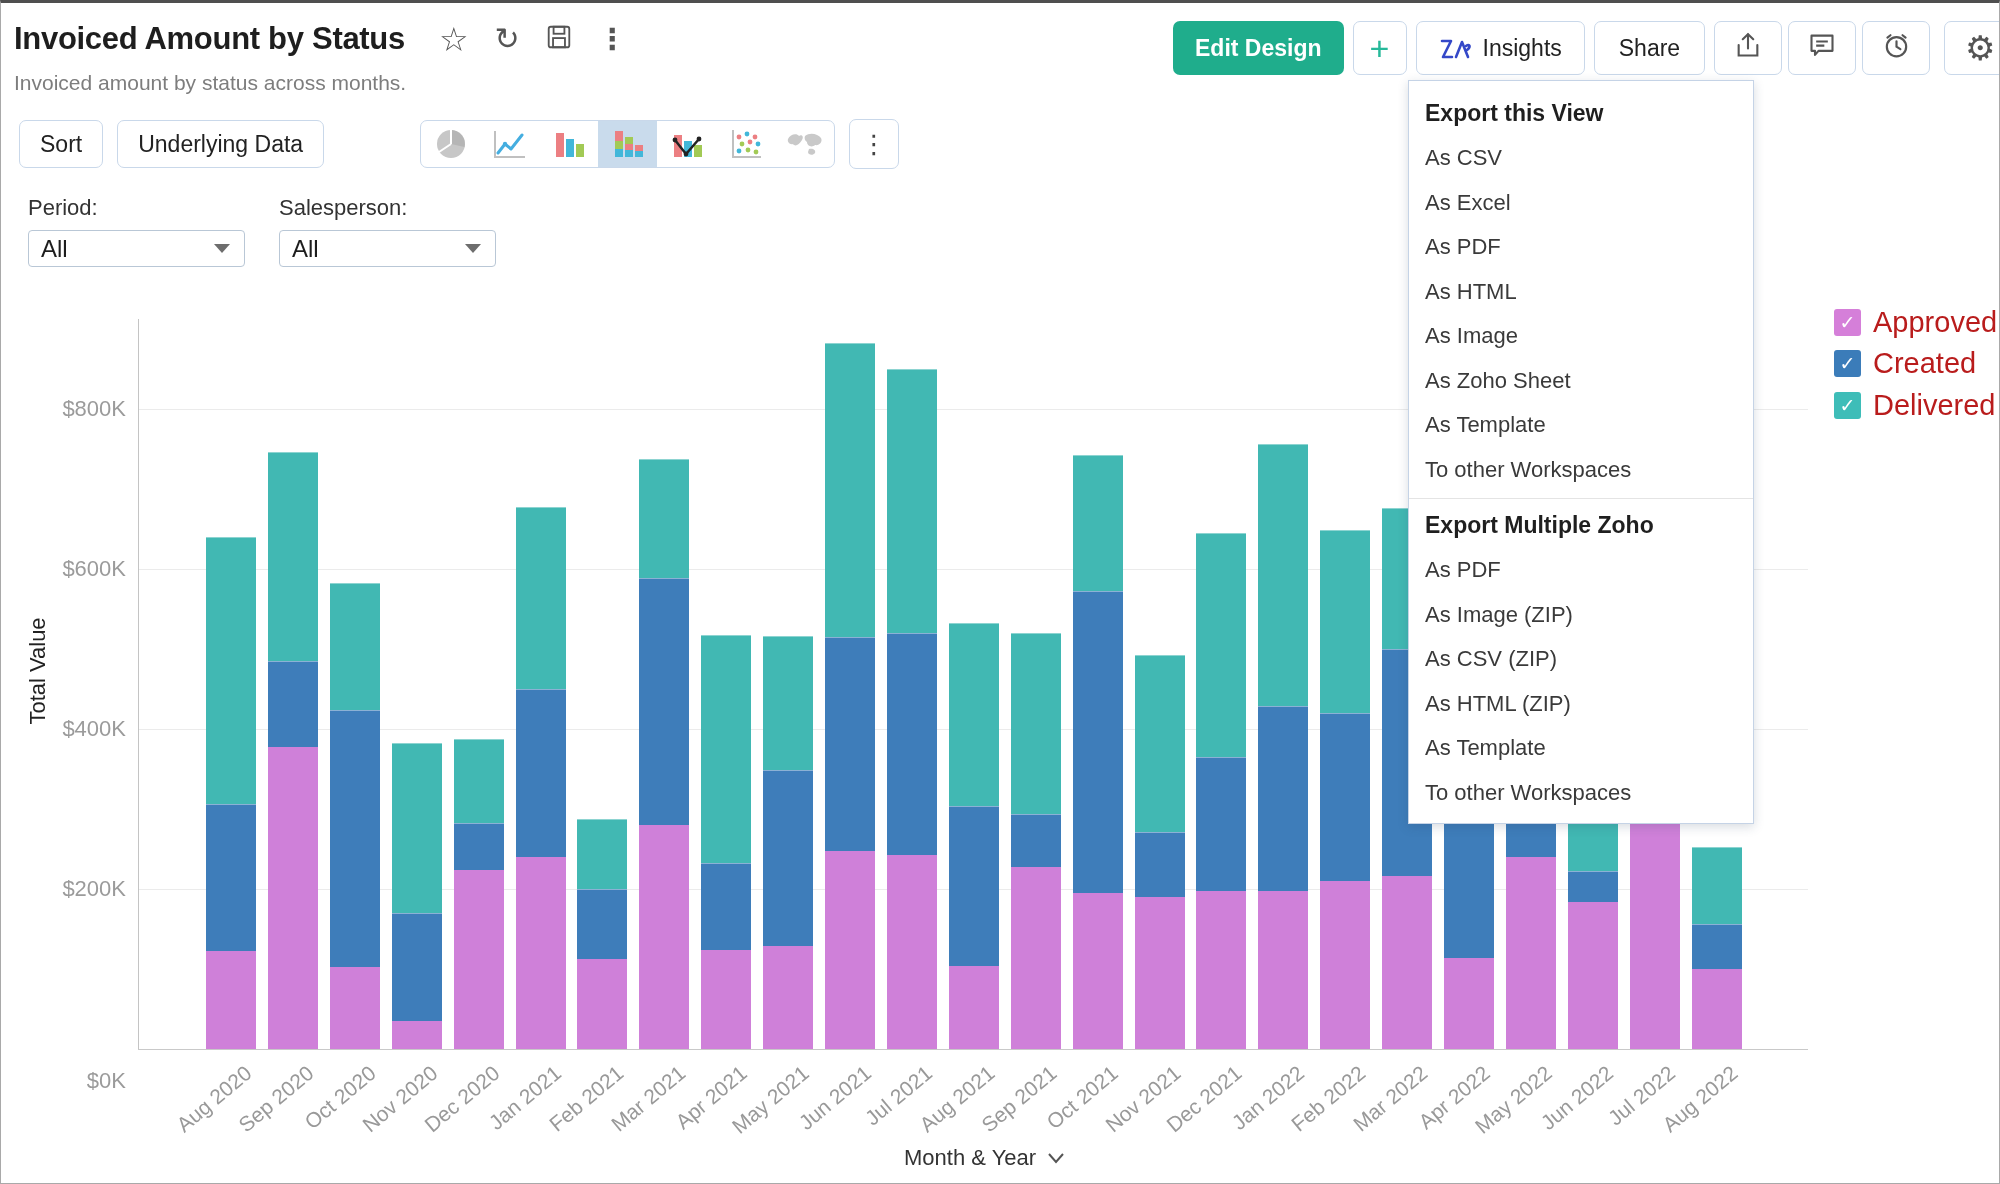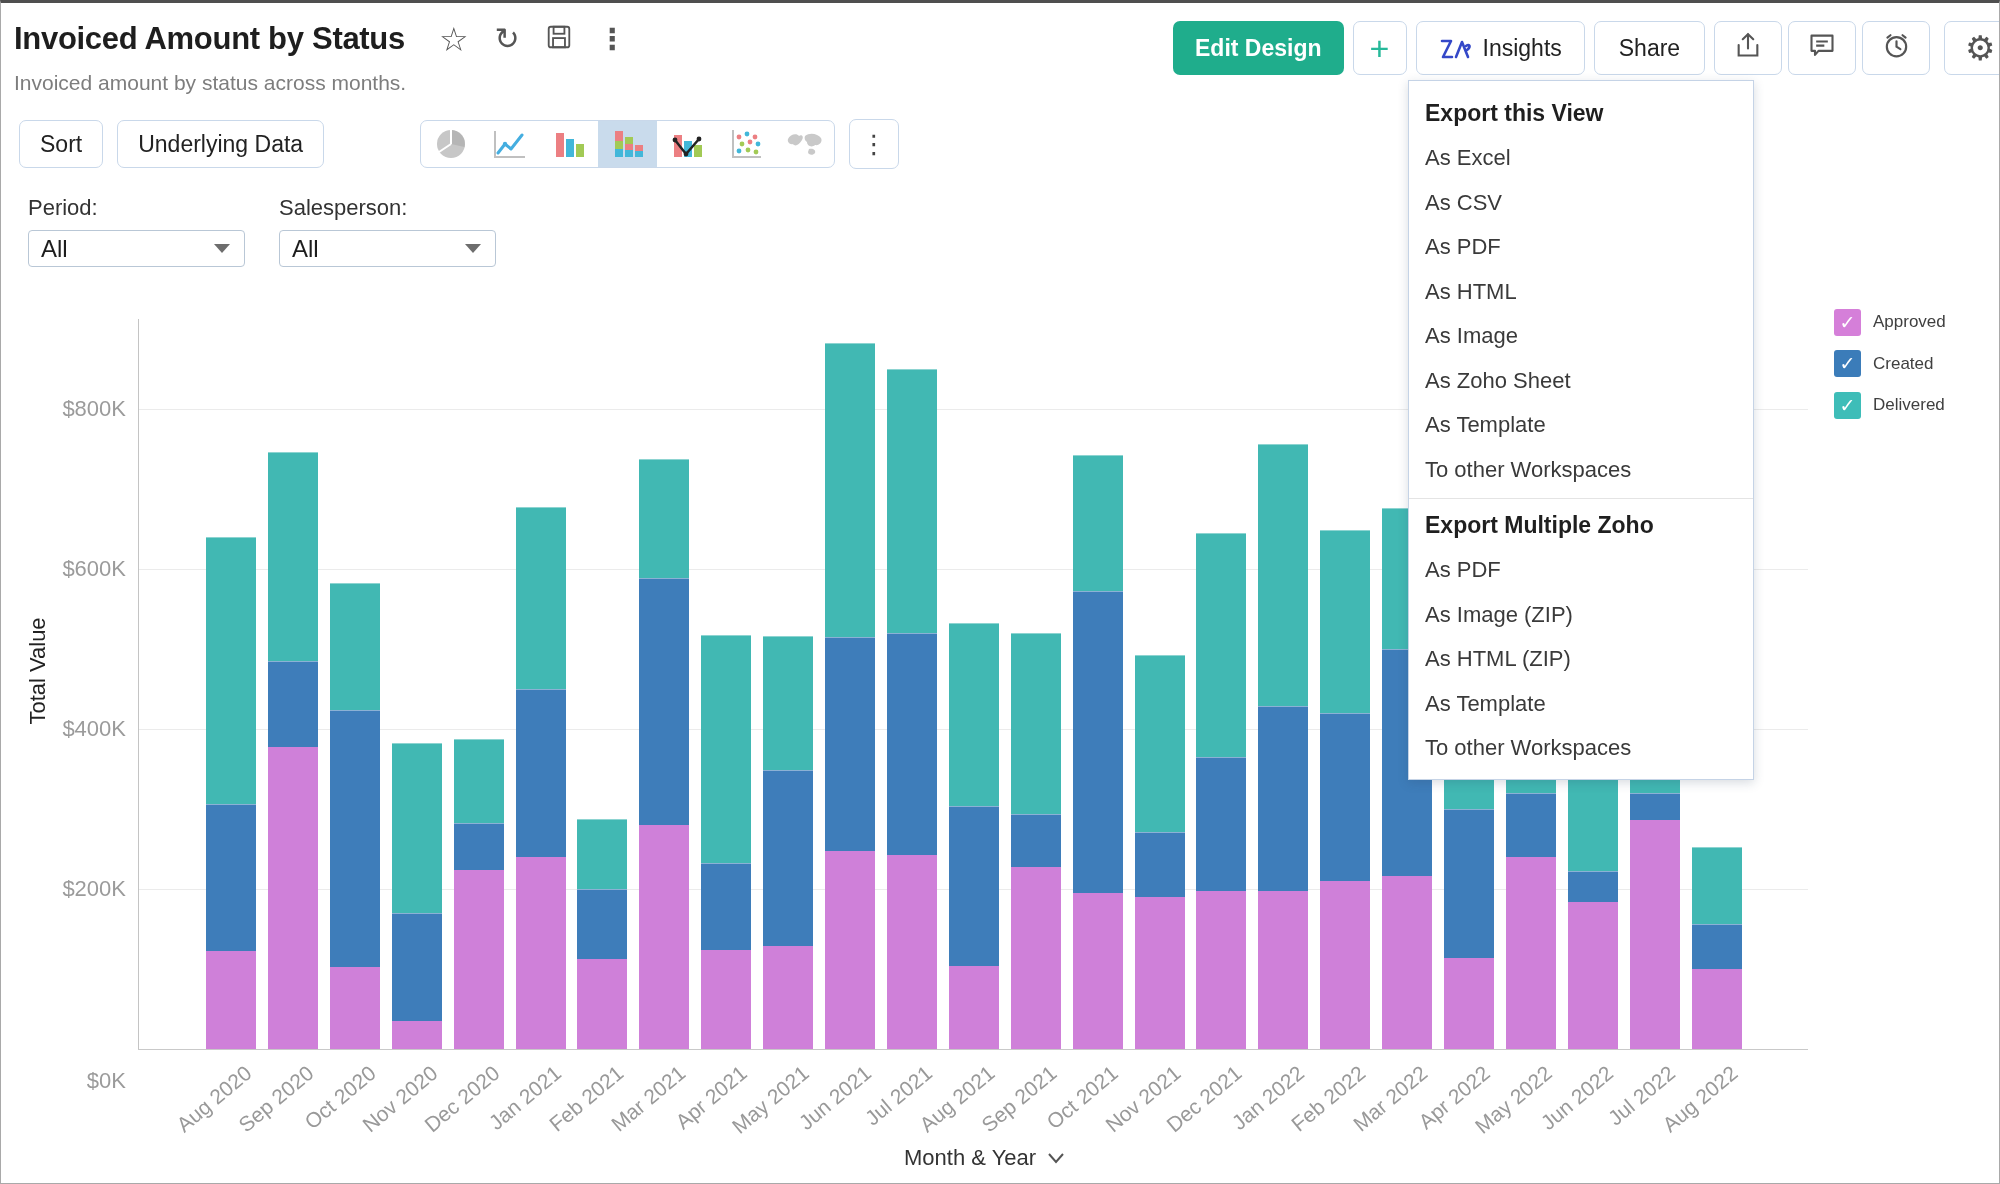--- a/index.html
+++ b/index.html
@@ -35,21 +35,21 @@
   .ytick{position:absolute;width:115px;text-align:right;font-size:22px;color:#9b9b9b;}
   .yaxis-line{position:absolute;width:1px;background:#c4c4c4;}
   .ylabel{font-size:22px;color:#222;white-space:nowrap;}
   .seg{position:absolute;}
   .xlab-anchor{position:absolute;width:0;height:0;}
   .xlab{position:absolute;right:0;top:0;white-space:nowrap;font-size:21px;color:#999;transform:rotate(-40deg);transform-origin:100% 0;}
   .xaxis-title{display:flex;align-items:center;gap:10px;font-size:22px;color:#333;cursor:pointer;}
   
   .legend-row{position:absolute;display:flex;align-items:center;gap:12px;height:28px;cursor:pointer;}
   .cbox{width:27px;height:27px;border-radius:3px;display:flex;align-items:center;justify-content:center;color:#fff;font-size:19px;}
-  .legend-row span.lab{font-size:17px;color:#404040;}
+  .legend-row span.lab{font-size:29px;color:#b91c1c;}
   
   .menu{position:absolute;left:1407px;top:77px;width:346px;background:#fff;border:1px solid #c5d3e6;box-shadow:0 3px 10px rgba(40,60,90,.18);z-index:50;box-sizing:border-box;padding:10px 0 8px 0;}
   .menu .hd{height:45px;display:flex;align-items:center;padding-left:16px;font-size:23px;font-weight:700;color:#1f1f1f;}
   .menu .it{height:44.5px;display:flex;align-items:center;padding-left:16px;font-size:22px;color:#3a3a3a;cursor:pointer;}
   .menu .sep{height:1px;background:#e4e4e4;margin:6px 0 4px 0;}
 </style>
 </head>
 <body>
 
 <div id="app">
@@ -393,30 +393,31 @@
         <span class="lab">Created</span>
       </div>
       <div class="legend-row" style="top: 83px;">
         <span class="cbox" style="background: rgb(62, 189, 184);">✓</span>
         <span class="lab">Delivered</span>
       </div>
     </div>
 
   <div class="menu" id="export-menu">
       <div class="hd">Export this View</div>
+      <div class="it">As CSV</div>
       <div class="it">As Excel</div>
-      <div class="it">As CSV</div>
       <div class="it">As PDF</div>
       <div class="it">As HTML</div>
       <div class="it">As Image</div>
       <div class="it">As Zoho Sheet</div>
       <div class="it">As Template</div>
       <div class="it">To other Workspaces</div>
       <div class="sep"></div>
       <div class="hd">Export Multiple Zoho</div>
       <div class="it">As PDF</div>
       <div class="it">As Image (ZIP)</div>
+      <div class="it">As CSV (ZIP)</div>
       <div class="it">As HTML (ZIP)</div>
       <div class="it">As Template</div>
       <div class="it">To other Workspaces</div>
     </div>
 
 </div>
 
 </body></html>

